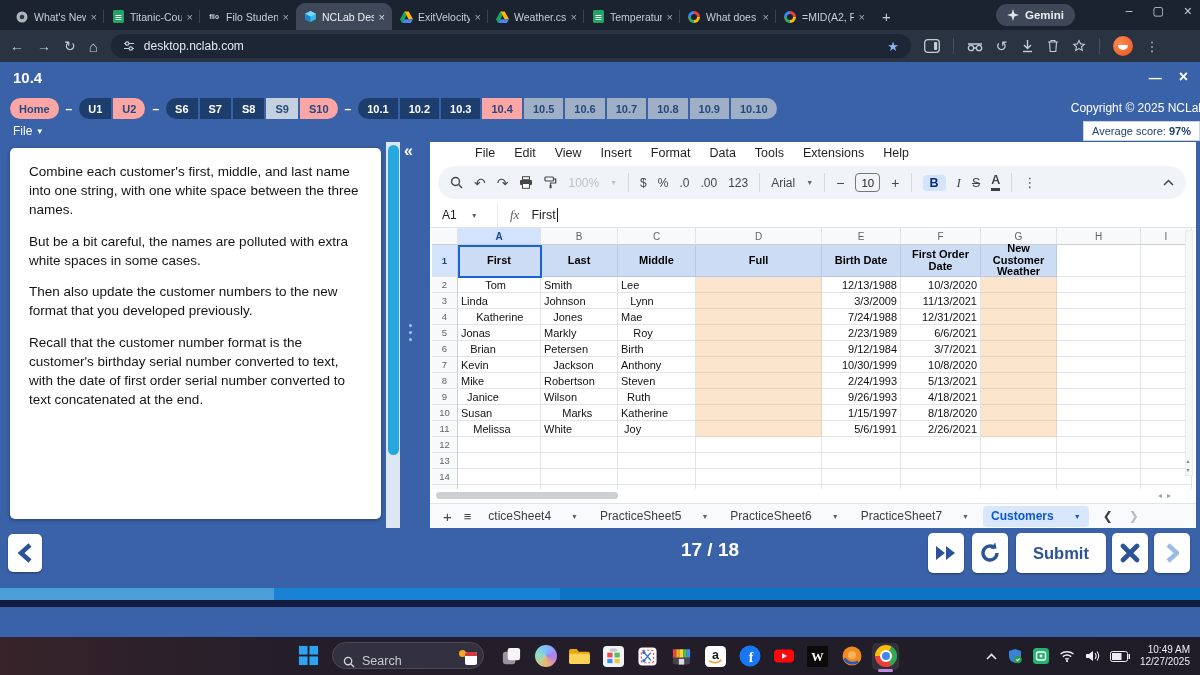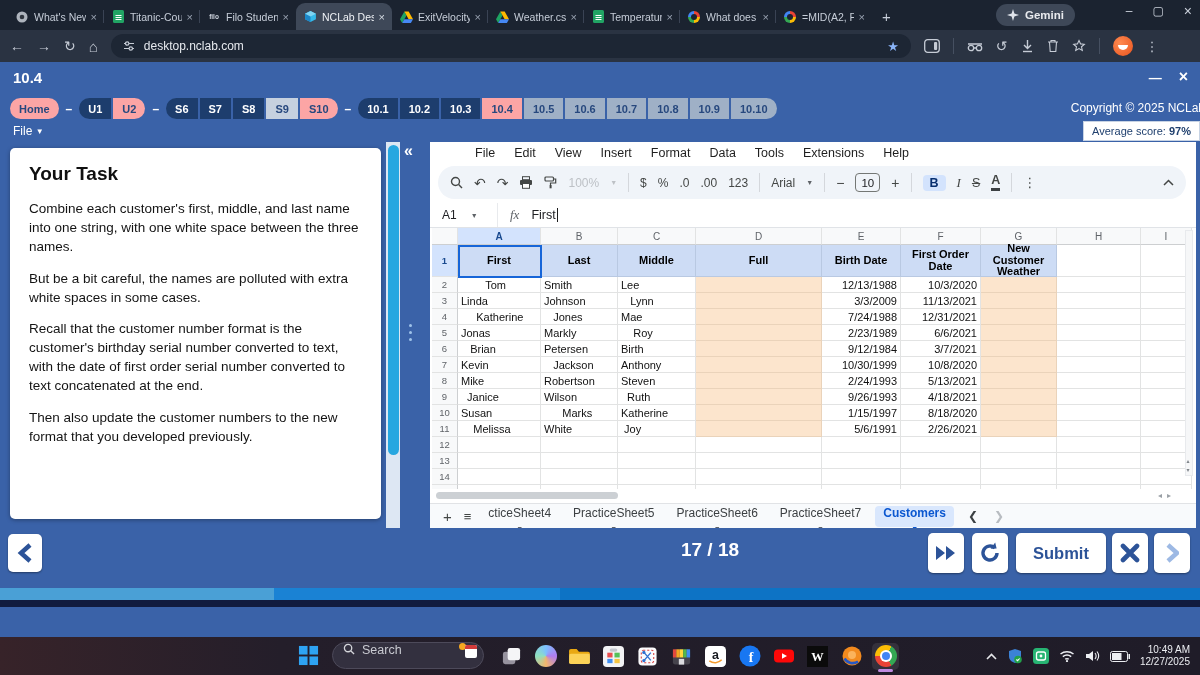--- a/index.html
+++ b/index.html
@@ -102,21 +102,21 @@
   #vscr { position:absolute; top:88px; right:3px; width:8px; height:246px; background:#f6f7f8; border:1px solid #e8eaed; }
   #vscr .arr { position:absolute; right:0; width:8px; text-align:center; font-size:6px; color:#80868b; line-height:7px; }
   #hscroll { position:absolute; top:349px; left:2px; right:2px; height:10px; }
   #hthumb { position:absolute; left:4px; top:1px; width:182px; height:7px; background:#ccd0d4; border-radius:4px; }
   #harrows { position:absolute; right:18px; top:0; font-size:8px; color:#9aa0a6; letter-spacing:5px; }
 
   
   #stabbar { position:absolute; left:0; right:0; top:361px; height:25px; background:#f8fafc; border-top:1px solid #e1e3e6; display:flex; align-items:center; padding-left:13px; font-size:12px; color:#3c4043; }
   #addsheet { font-size:15px; color:#444746; margin-right:12px; }
   #allsheets { font-size:13px; color:#444746; margin-right:10px; letter-spacing:-1px; }
-  .stab { display:flex; align-items:center; gap:5px; padding:0 8px; height:21px; white-space:nowrap;flex-direction:column; }
+  .stab { display:flex; align-items:center; gap:20px; padding:0 8px; height:21px; white-space:nowrap; }
   .stab .dd { font-size:7px; color:#5f6368; }
   .stab.active { background:#d9e7fd; border-radius:4px; color:#0b57d0; font-weight:bold; }
   .stab.active .dd { color:#0b57d0; }
   #stnav { margin-left:14px; display:flex; gap:16px; color:#3c4043; font-size:12px; }
   #stnav .dis { color:#b8bcc1; }
 
   
   .nlbtn { position:absolute; background:#fff; border-radius:5px; box-shadow:0 1px 2px rgba(0,0,0,.4); display:flex; align-items:center; justify-content:center; }
   #backbtn { left:8px; top:472px; width:34px; height:38px; }
   #pager { position:absolute; left:640px; top:477px; width:140px; text-align:center; color:#fff; font-size:19px; font-weight:bold; }
@@ -133,21 +133,21 @@
   #hamb { position:absolute; left:14px; top:9px; width:17px; height:12px; display:flex; flex-direction:column; justify-content:space-between; }
   #hamb i { height:2.5px; background:#fff; border-radius:2px; }
   #f-course { position:absolute; left:64px; top:6px; font-size:15px; font-weight:bold; }
   #f-lesson { position:absolute; left:163px; width:115px; top:6px; text-align:center; font-size:15px; font-weight:bold; }
   #f-expand { position:absolute; right:182px; top:7px; }
   #f-logout { position:absolute; right:88px; top:6px; font-size:15px; font-weight:bold; }
   #f-time { position:absolute; right:8px; top:6px; font-size:15px; font-weight:bold; }
 
   #taskbar { position:absolute; top:637px; left:0; width:1200px; height:38px; background:linear-gradient(90deg,#372329 0,#241e2a 280px,#1f1c28 100%); }
   #startbtn { position:absolute; left:298px; top:8px; }
-  #searchpill { position:absolute; left:332px; top:5px; width:152px; height:27px; background:#33303f; border:1px solid #4d4a5a; border-radius:14px; display:flex; align-items:flex-start; padding:0 6px 0 10px; gap:7px; color:#c9cad1; font-size:12.5px; }
+  #searchpill { position:absolute; left:332px; top:5px; width:152px; height:27px; background:#33303f; border:1px solid #4d4a5a; border-radius:14px; display:flex; align-items:flex-end; padding:0 6px 0 10px; gap:7px; color:#c9cad1; font-size:12.5px; }
   #searchpill .wx { margin-left:auto; position:relative; width:18px; height:18px; }
   .wx .cal { position:absolute; right:0; top:2px; width:12px; height:13px; background:#fff; border-radius:2px; }
   .wx .cal::before { content:""; position:absolute; left:0; top:0; width:12px; height:4px; background:#d23b3b; border-radius:2px 2px 0 0; }
   .wx .sun { position:absolute; left:0; top:0; width:7px; height:7px; border-radius:50%; background:#f6a821; }
   #tbicons { position:absolute; left:498px; top:0; height:38px; display:flex; align-items:center; gap:7px; }
   .tbi { width:27px; height:27px; display:flex; align-items:center; justify-content:center; position:relative; }
   .tbi.chrome { background:rgba(255,255,255,.09); border-radius:5px; }
   .tbi.chrome::after { content:""; position:absolute; bottom:-2px; left:6px; width:15px; height:3px; border-radius:2px; background:#c08ae0; }
   .chromeball { width:22px; height:22px; border-radius:50%; background:conic-gradient(from 150deg,#ea4335 0 120deg,#fbbc05 120deg 240deg,#34a853 240deg 360deg); position:relative; }
   .chromeball::before { content:""; position:absolute; left:5px; top:5px; width:12px; height:12px; background:#fff; border-radius:50%; }
@@ -363,26 +363,25 @@
           <div class="crumb gray">10.6</div>
           <div class="crumb gray">10.7</div>
           <div class="crumb gray">10.8</div>
           <div class="crumb gray">10.9</div>
           <div class="crumb gray">10.10</div>
         </div>
       </div>
     <div id="nl-file"><span>File</span> <span class="dd">▼</span></div>
 
     <div id="taskpanel">
-      <h1>Your Task</h1>
       <div id="taskps">
           <p>Combine each customer's first, middle, and last name into one string, with one white space between the three names.</p>
           <p>But be a bit careful, the names are polluted with extra white spaces in some cases.</p>
+          <p>Then also update the customer numbers to the new format that you developed previously.</p>
           <p>Recall that the customer number format is the customer's birthday serial number converted to text, with the date of first order serial number converted to text concatenated at the end.</p>
-          <p>Then also update the customer numbers to the new format that you developed previously.</p>
         </div>
     </div>
 
     <div id="cyantrack">
         <div id="cyanthumb"></div>
       </div>
     <div id="collapse">«</div>
     <div id="dragdots">
         <i></i>
         <i></i>

